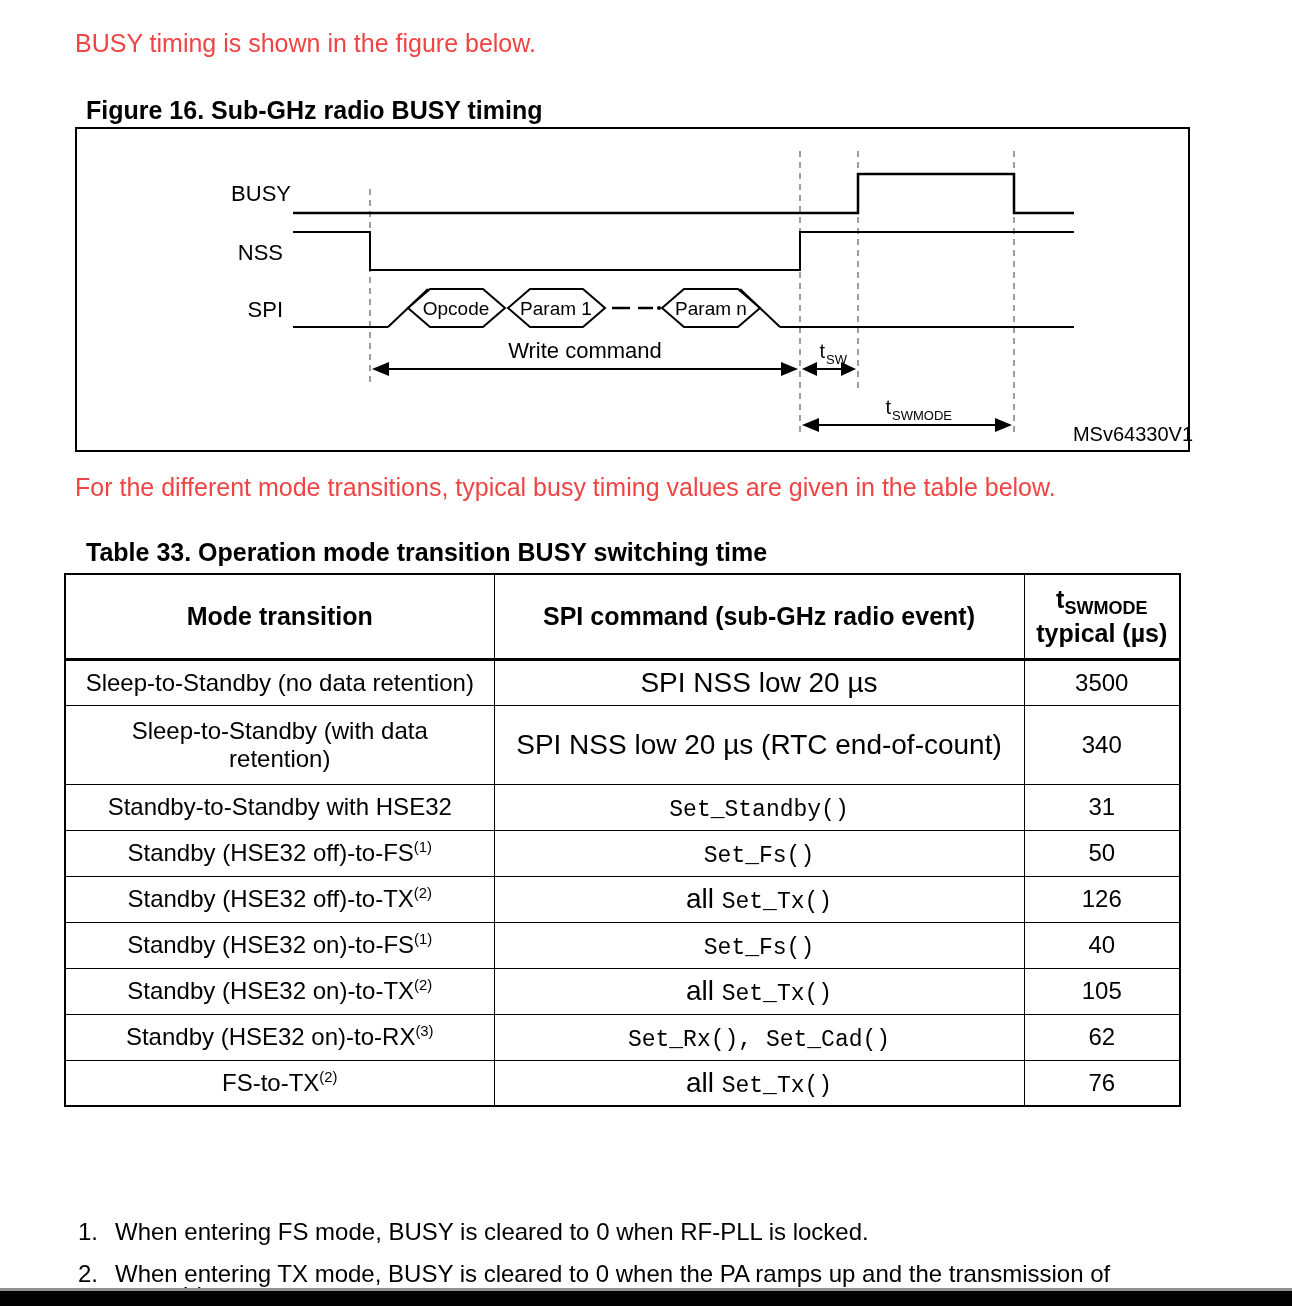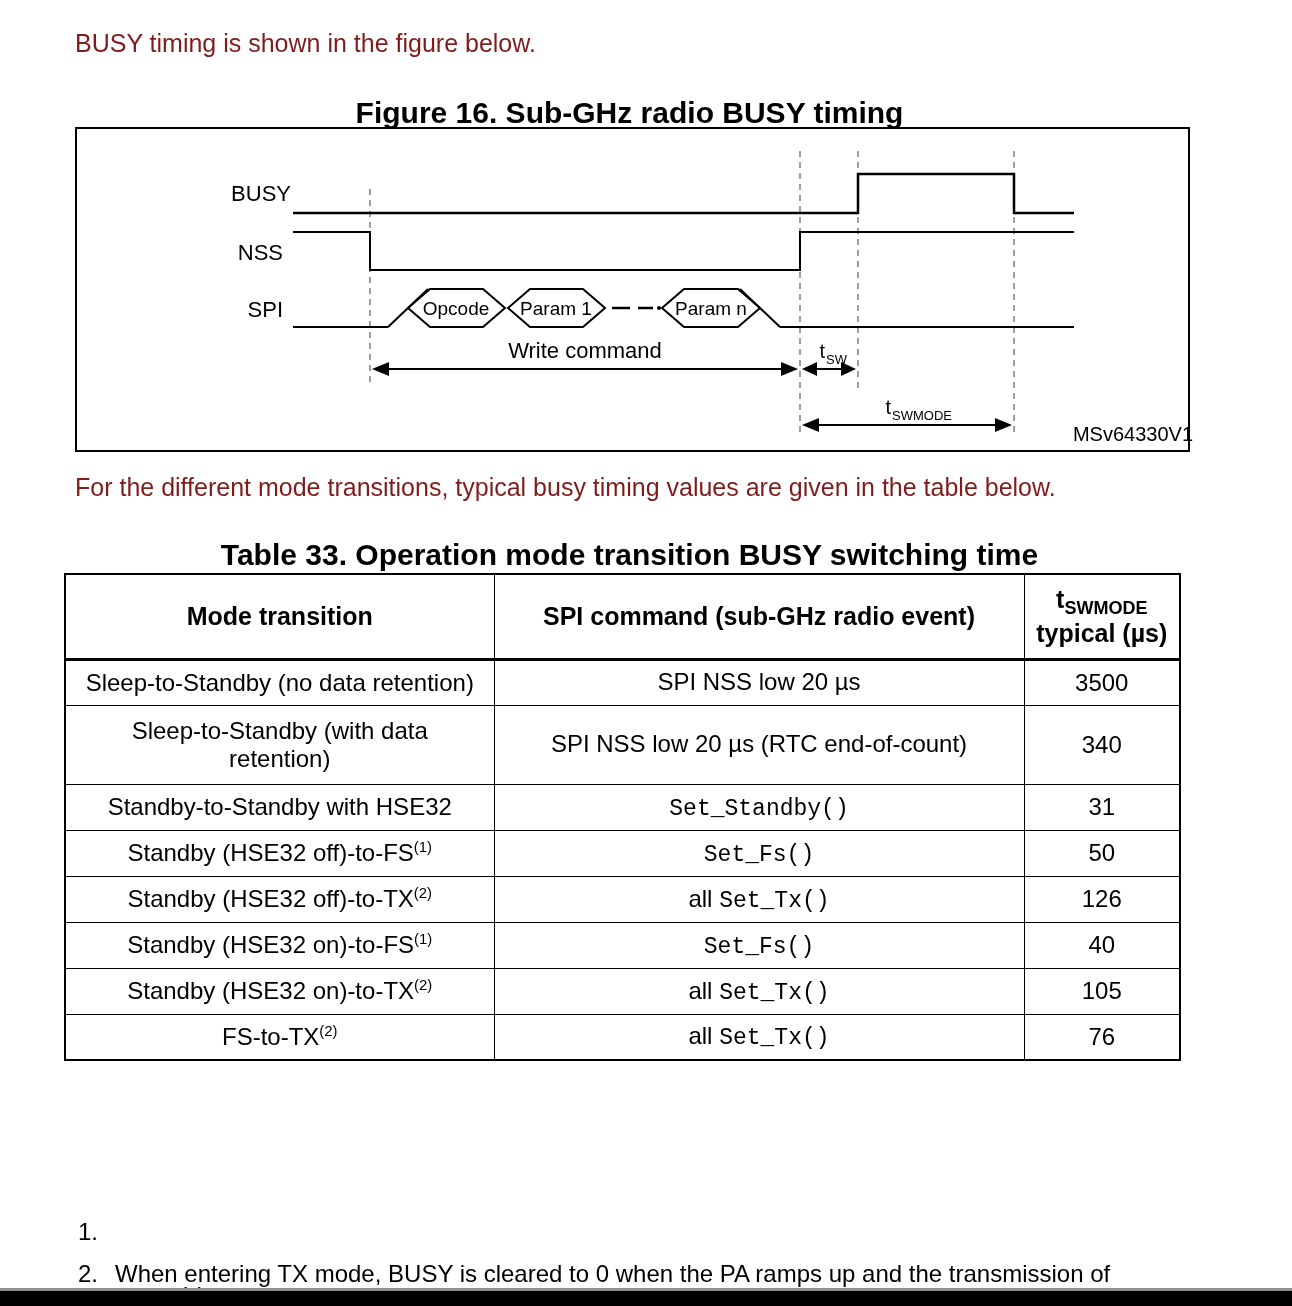--- a/index.html
+++ b/index.html
@@ -10,30 +10,29 @@
     width: 1292px;
     height: 1306px;
     background: #fff;
     overflow: hidden;
   }
   .para {
     position: absolute;
     left: 75px;
     font-size: 25px;
     line-height: 1.2;
-    color: #7f1d1d;
+    color: #ef4444;
   }
   #intro-para { top: 28px; }
   #lead-para  { top: 472px; }
   .center-title {
     position: absolute;
-    left: 72px;
+    left: 86px;
     width: 1115px;
-    text-align: center;
-    font-size: 30px;
+    font-size: 25px;
     font-weight: bold;
   }
   #figure-title { top: 96px; }
   #table-title  { top: 538px; }
   .figure-box {
     position: absolute;
     left: 75px;
     top: 127px;
     width: 1115px;
     height: 325px;
@@ -64,21 +63,21 @@
     padding: 2px 6px;
   }
   table.tbl thead tr { height: 85px; }
   table.tbl thead th { font-size: 25px; font-weight: bold; border-bottom: 3.5px solid #000; }
   table.tbl tbody tr { height: 46px; }
   table.tbl tbody tr:nth-child(2) { height: 79px; }
   .c-mode span.txt { white-space: pre; }
   .c-mode sup { font-size: 0.62em; }
   th sub { font-size: 0.72em; font-weight: bold; }
   .mono { font-family: "Liberation Mono", monospace; font-size: 23px; }
-  .plain { font-size: 24px; }
+  .plain { font-size: 28px; }
   .c-cmd { white-space: nowrap; }
 
   
   .footnotes { position: absolute; left: 78px; top: 1218px; font-size: 24px; }
   .footnote { display: flex; margin-bottom: 14px; }
   .fn-num { width: 37px; flex: 0 0 37px; }
   .fn-text { }
   #fn-cont {
     position: absolute;
     left: 115px;
@@ -204,30 +203,36 @@
           <td class="c-mode"><span class="txt">Standby (HSE32 on)-to-FS</span><sup>(1)</sup></td>
           <td class="c-cmd"><span class="plain"></span><span class="mono">Set_Fs()</span></td>
           <td class="c-val"><span>40</span></td>
         </tr>
         <tr>
           <td class="c-mode"><span class="txt">Standby (HSE32 on)-to-TX</span><sup>(2)</sup></td>
           <td class="c-cmd"><span class="plain">all </span><span class="mono">Set_Tx()</span></td>
           <td class="c-val"><span>105</span></td>
         </tr>
         <tr>
+          <td class="c-mode"><span class="txt">Standby (HSE32 on)-to-RX</span><sup>(3)</sup></td>
+          <td class="c-cmd"><span class="plain"></span><span class="mono">Set_Rx(), Set_Cad()</span></td>
+          <td class="c-val"><span>62</span></td>
+        </tr>
+        <tr>
           <td class="c-mode"><span class="txt">FS-to-TX</span><sup>(2)</sup></td>
           <td class="c-cmd"><span class="plain">all </span><span class="mono">Set_Tx()</span></td>
           <td class="c-val"><span>76</span></td>
         </tr>
       </tbody>
   </table>
 
   <div class="footnotes">
     <div class="footnote">
       <span class="fn-num">1.</span>
+      <span class="fn-text">When entering FS mode, BUSY is cleared to 0 when RF-PLL is locked.</span>
     </div>
     <div class="footnote">
       <span class="fn-num">2.</span>
       <span class="fn-text">When entering TX mode, BUSY is cleared to 0 when the PA ramps up and the transmission of</span>
     </div>
   </div>
   <div id="fn-cont">preamble starts.</div>
 
   <div class="bottom-bar"></div>
 

